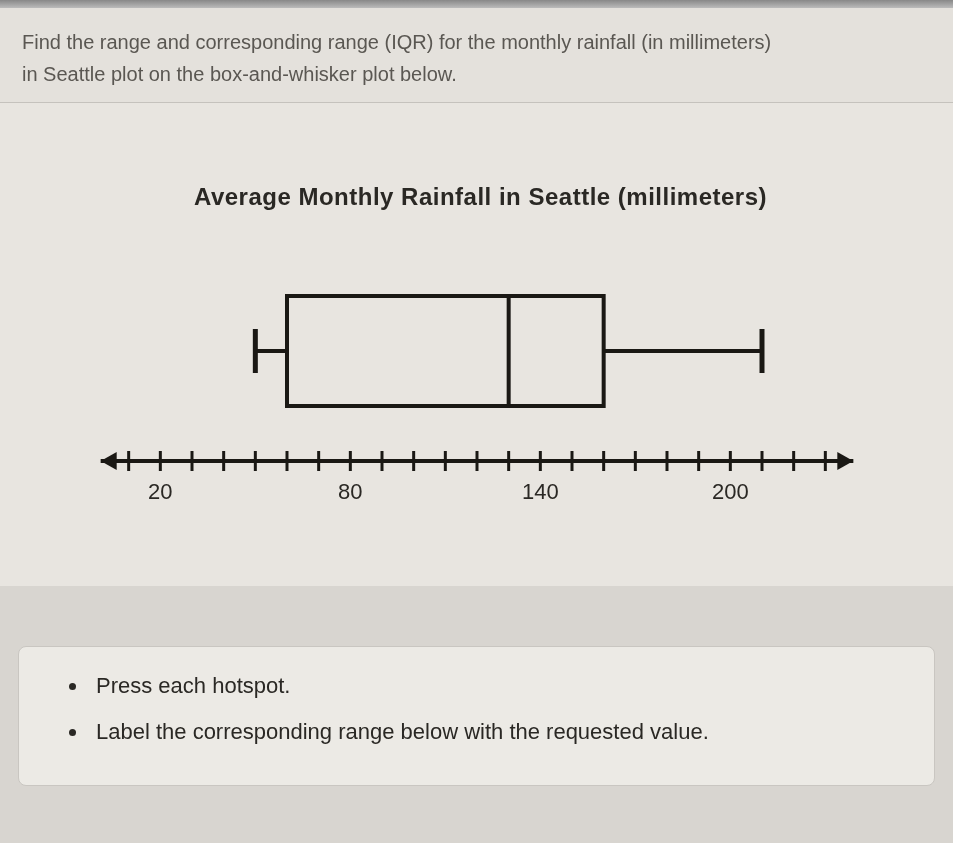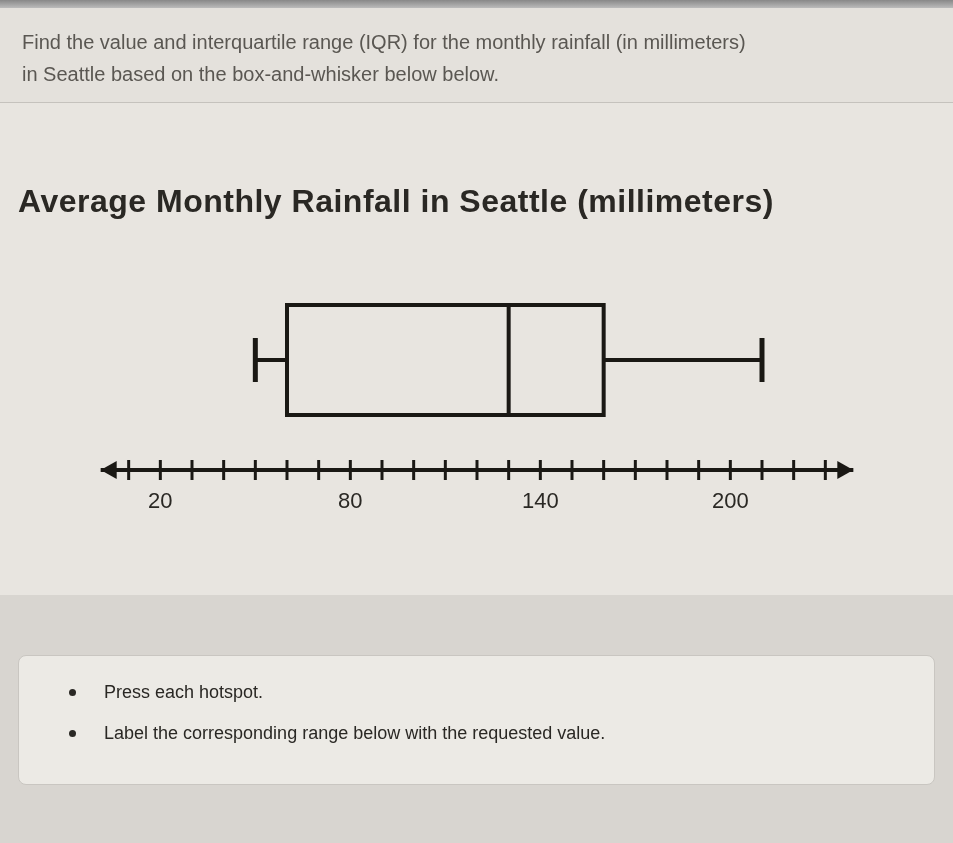--- a/index.html
+++ b/index.html
@@ -24,26 +24,27 @@
       font-size: 20px;
       line-height: 1.6;
       color: #5a5752;
       font-weight: 500;
     }
     .chart-area {
       padding: 80px 10px 40px 10px;
       background: #e8e5e0;
     }
     .chart-title {
-      font-size: 32px;
+      font-size: 24px;
       font-weight: 700;
       color: #2a2824;
       letter-spacing: 0.5px;
       margin-bottom: 55px;
       padding-left: 8px;
+      text-align: center;
     }
     .plot-container {
       position: relative;
       width: 880px;
       height: 280px;
       margin: 0 auto;
       text-align: right;
     }
     
     .boxplot-svg {
@@ -58,43 +59,43 @@
       font-weight: 500;
     }
     .instructions-panel {
       margin: 60px 18px 0 18px;
       background: #eceae5;
       border: 1px solid #c9c6c1;
       border-radius: 8px;
       padding: 26px 30px 20px 50px;
     }
     .instruction-item {
-      font-size: 18px;
+      font-size: 22px;
       color: #2a2824;
       margin-bottom: 20px;
       display: flex;
       align-items: center;
-      gap: 28px;
+      gap: 20px;
     }
     .bullet {
       width: 7px;
       height: 7px;
       background: #2a2824;
       border-radius: 50%;
       flex-shrink: 0;
     }
   </style>
 </head>
 <body>
 
 <div class="top-border"></div>
 
 <div class="question-area">
-  <div class="question-text">Find the value and interquartile range (IQR) for the monthly rainfall (in millimeters)</div>
-  <div class="question-text">in Seattle based on the box-and-whisker below below.</div>
+  <div class="question-text">Find the range and corresponding range (IQR) for the monthly rainfall (in millimeters)</div>
+  <div class="question-text">in Seattle plot on the box-and-whisker plot below.</div>
 </div>
 
 <div class="chart-area">
   <div class="chart-title">Average Monthly Rainfall in Seattle (millimeters)</div>
   <div class="plot-container">
     <svg class="boxplot-svg" viewBox="0 0 880 280">
       <g id="boxplot-group">
           <line x1="218.33333333333334" y1="85" x2="250" y2="85" stroke="#1a1814" stroke-width="4"></line>
           <line x1="566.6666666666666" y1="85" x2="725" y2="85" stroke="#1a1814" stroke-width="4"></line>
           <line x1="218.33333333333334" y1="63" x2="218.33333333333334" y2="107" stroke="#1a1814" stroke-width="5"></line>

